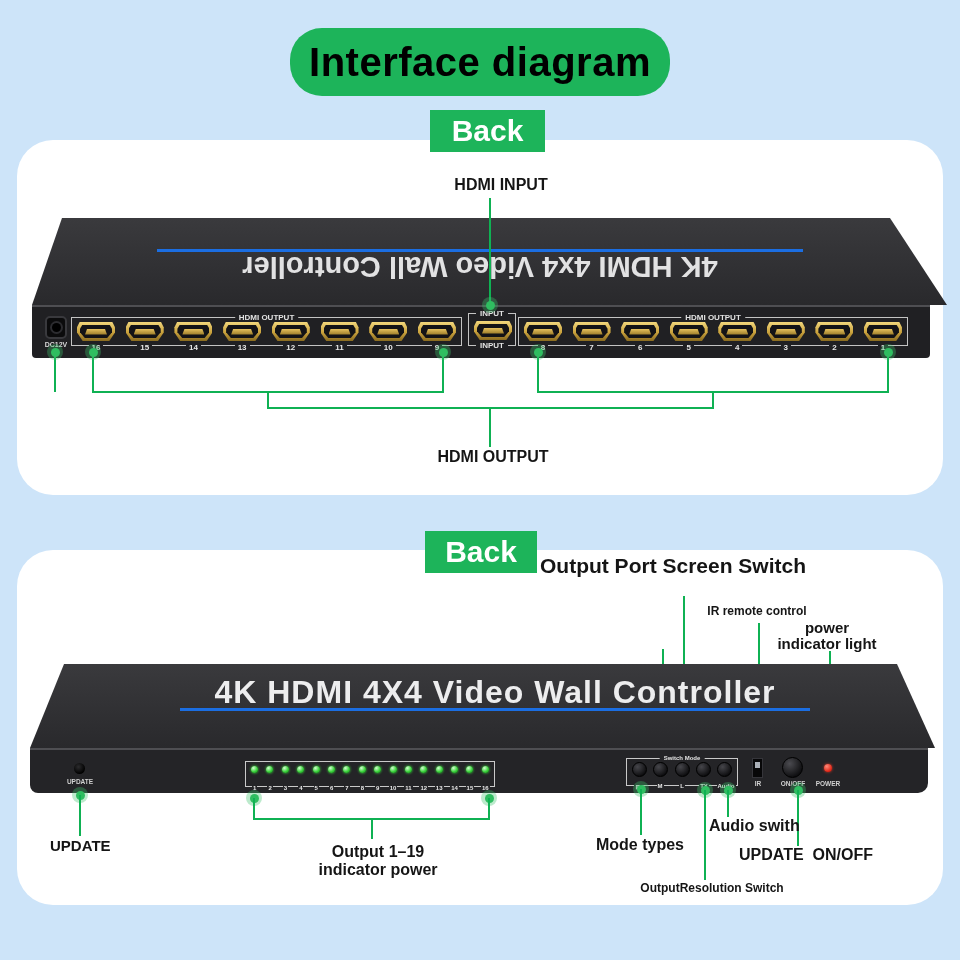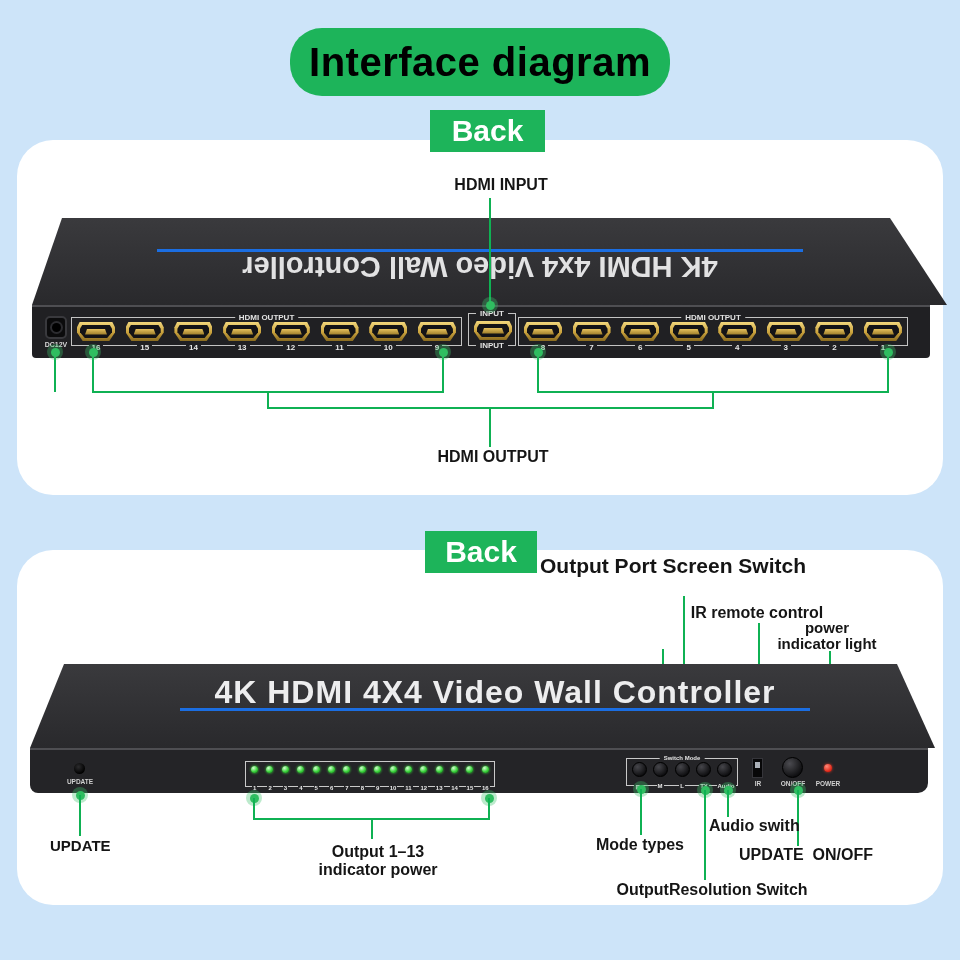--- a/index.html
+++ b/index.html
@@ -244,21 +244,21 @@
   <div class="hl" style="left:537px;top:391px;width:352px;"></div>
   <div class="vl" style="left:712px;top:391px;height:18px;"></div>
   <div class="hl" style="left:267px;top:407px;width:447px;"></div>
   <div class="vl" style="left:489px;top:407px;height:40px;"></div>
 
   <div class="co center" style="left:493px;top:448px;font-size:16px;">HDMI OUTPUT</div>
 
   <div class="co center" style="left:673px;top:557px;font-size:21px;line-height:18px;">
     <div>Output Port Screen Switch</div>
   </div>
-  <div class="co center" style="left:757px;top:604px;font-size:16px;">IR remote control</div>
+  <div class="co center" style="left:757px;top:604px;font-size:12px;">IR remote control</div>
   <div class="co center" style="left:827px;top:620px;font-size:15px;line-height:16px;">
     <div>power</div>
     <div>indicator light</div>
   </div>
 
   <div class="vl" style="left:683px;top:596px;height:162px;"></div>
   <div class="vl" style="left:662px;top:649px;height:110px;"></div>
   <div class="vl" style="left:758px;top:623px;height:128px;"></div>
   <div class="dot" style="left:759px;top:751px;"></div>
   <div class="vl" style="left:829px;top:651px;height:100px;"></div>
@@ -396,21 +396,21 @@
   <div class="vl" style="left:640px;top:789px;height:46px;"></div>
   <div class="dot" style="left:705px;top:790px;"></div>
   <div class="vl" style="left:704px;top:790px;height:90px;"></div>
   <div class="dot" style="left:728px;top:790px;"></div>
   <div class="vl" style="left:727px;top:790px;height:27px;"></div>
   <div class="dot" style="left:798px;top:790px;"></div>
   <div class="vl" style="left:797px;top:790px;height:56px;"></div>
 
   <div class="co" style="left:50px;top:837px;font-size:15px;">UPDATE</div>
   <div class="co center" style="left:378px;top:843px;font-size:16px;line-height:18px;">
-    <div>Output 1–13</div>
+    <div>Output 1–19</div>
     <div>indicator power</div>
   </div>
   <div class="co center" style="left:640px;top:836px;font-size:16px;">Mode types</div>
   <div class="co" style="left:709px;top:817px;font-size:16px;">Audio swith</div>
   <div class="co" style="left:739px;top:846px;font-size:16px;white-space:pre;">UPDATE  ON/OFF</div>
-  <div class="co center" style="left:712px;top:881px;font-size:16px;">OutputResolution Switch</div>
+  <div class="co center" style="left:712px;top:881px;font-size:12px;">OutputResolution Switch</div>
 
 </div>
 
 </body></html>

